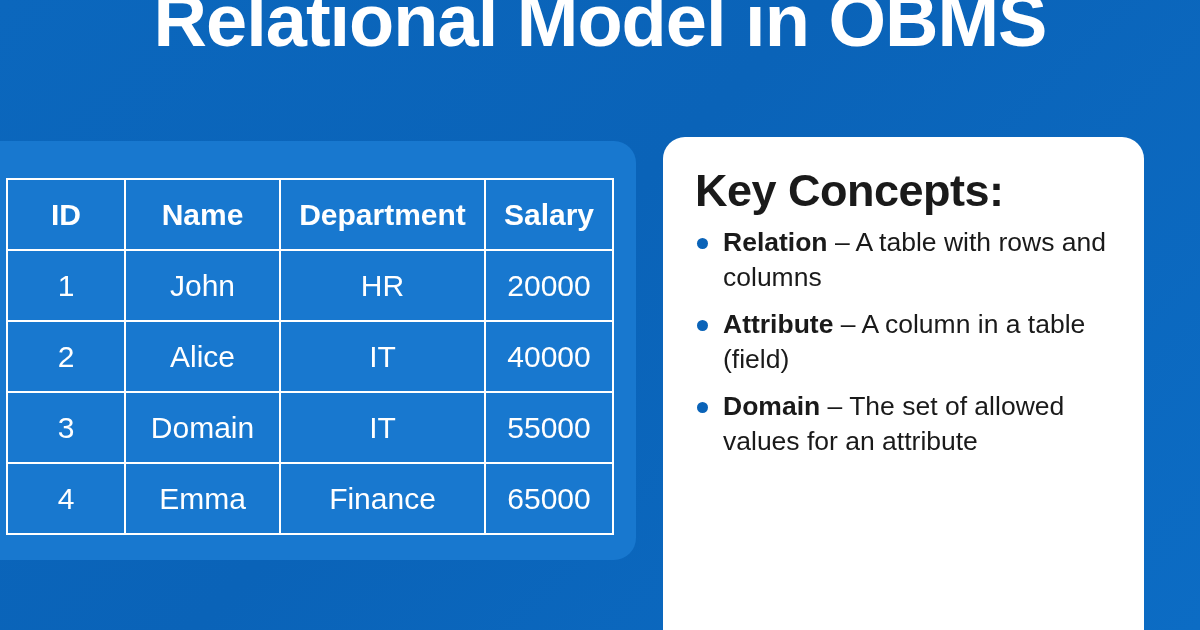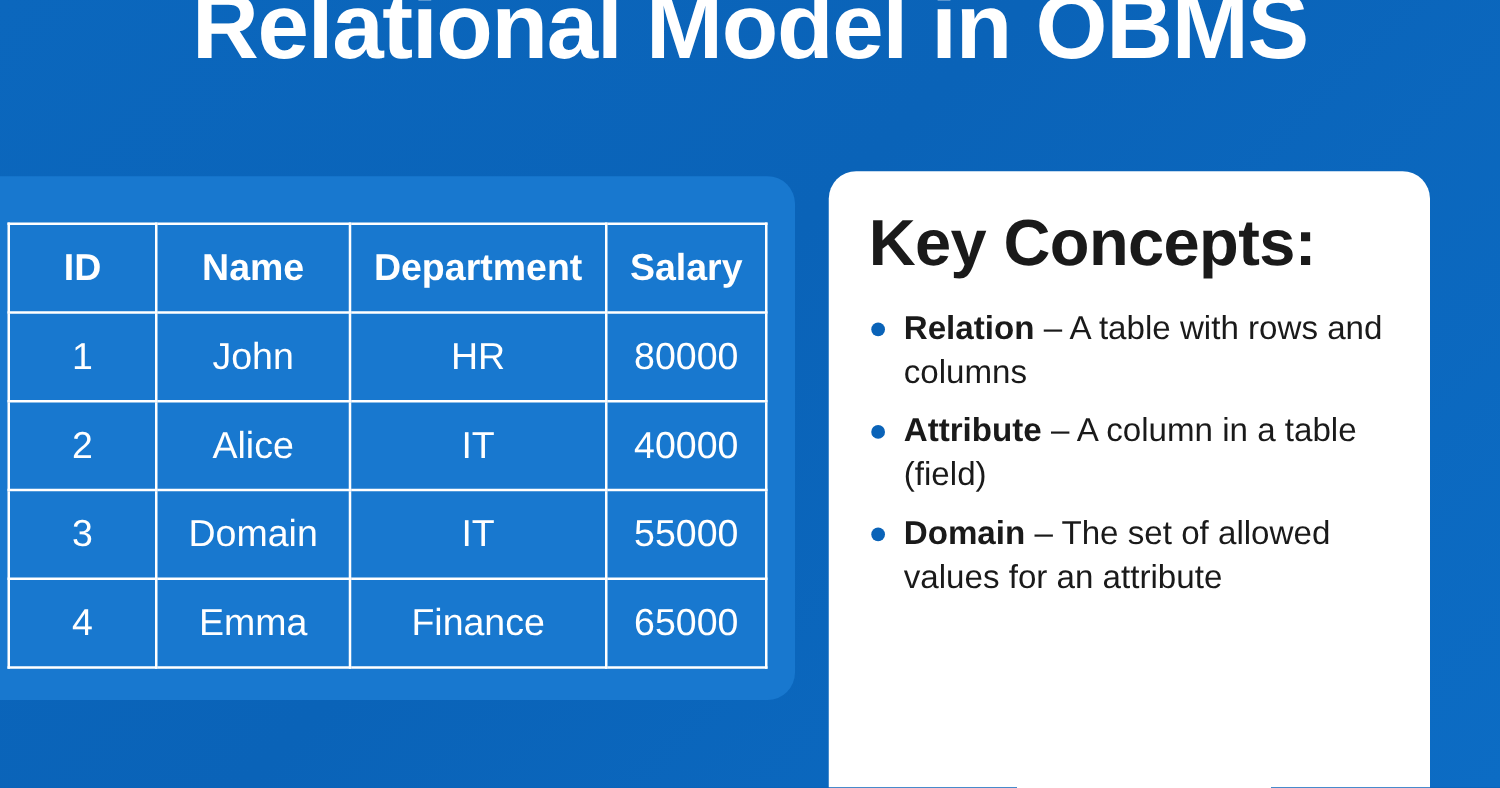--- a/index.html
+++ b/index.html
@@ -83,23 +83,23 @@
     width: 481px;
     height: 520px;
     background: #ffffff;
     border-radius: 22px;
     padding: 24px 26px 0 30px;
     overflow: hidden;
   }
 
   .concepts-title {
     color: #1a1a1a;
-    font-size: 52px;
+    font-size: 45px;
     font-weight: bold;
-    margin: 4px 0 20px 2px;
+    margin: 4px 0 8px 2px;
     letter-spacing: -0.5px;
   }
 
   ul.concepts {
     list-style: none;
     margin: 0;
     padding: 0;
   }
   ul.concepts li {
     position: relative;
@@ -157,21 +157,21 @@
             <th>Name</th>
             <th>Department</th>
             <th>Salary</th>
           </tr>
         </thead>
         <tbody>
           <tr>
             <td>1</td>
             <td>John</td>
             <td>HR</td>
-            <td>80000</td>
+            <td>20000</td>
           </tr>
           <tr>
             <td>2</td>
             <td>Alice</td>
             <td>IT</td>
             <td>40000</td>
           </tr>
           <tr>
             <td>3</td>
             <td>Domain</td>

